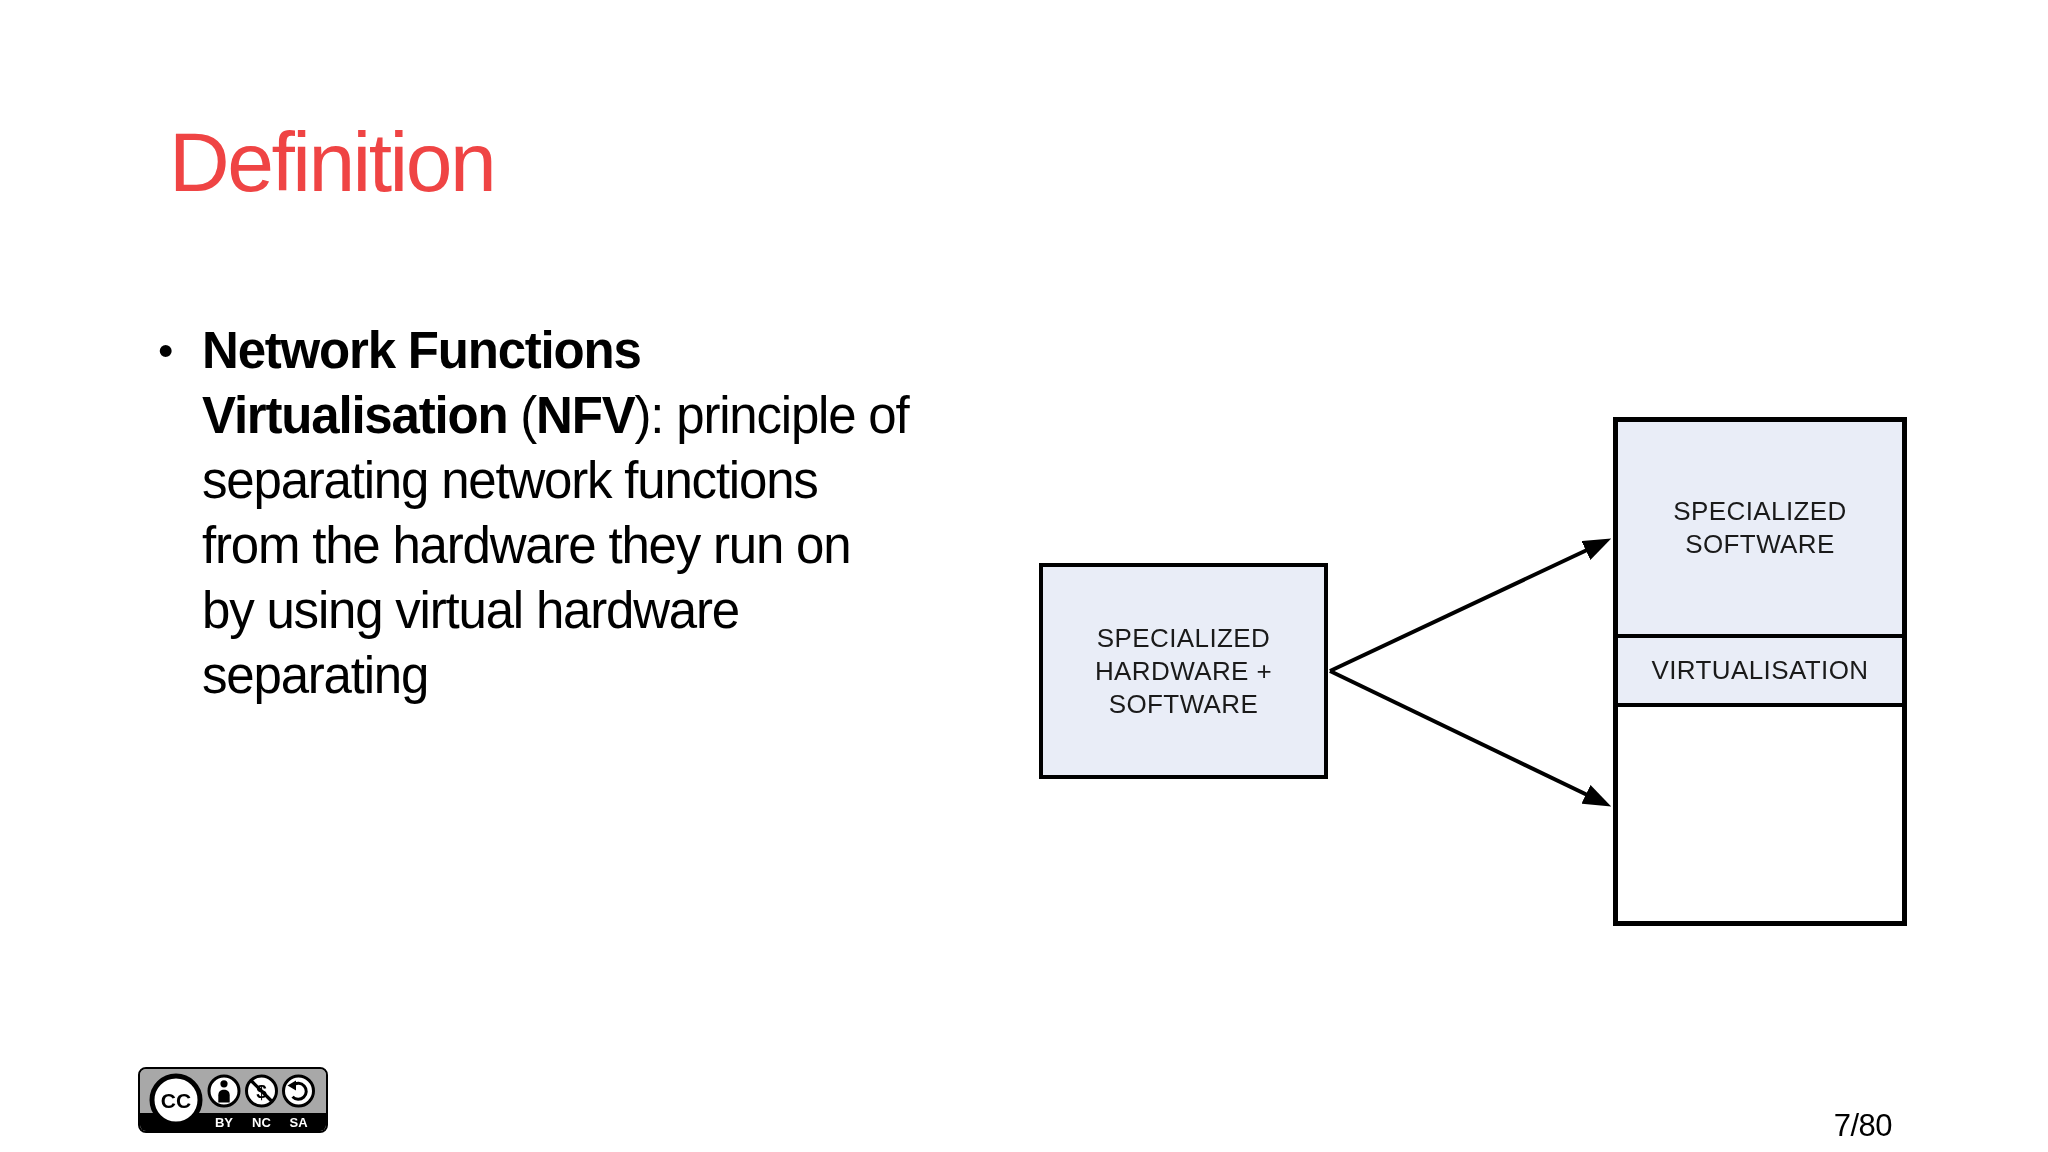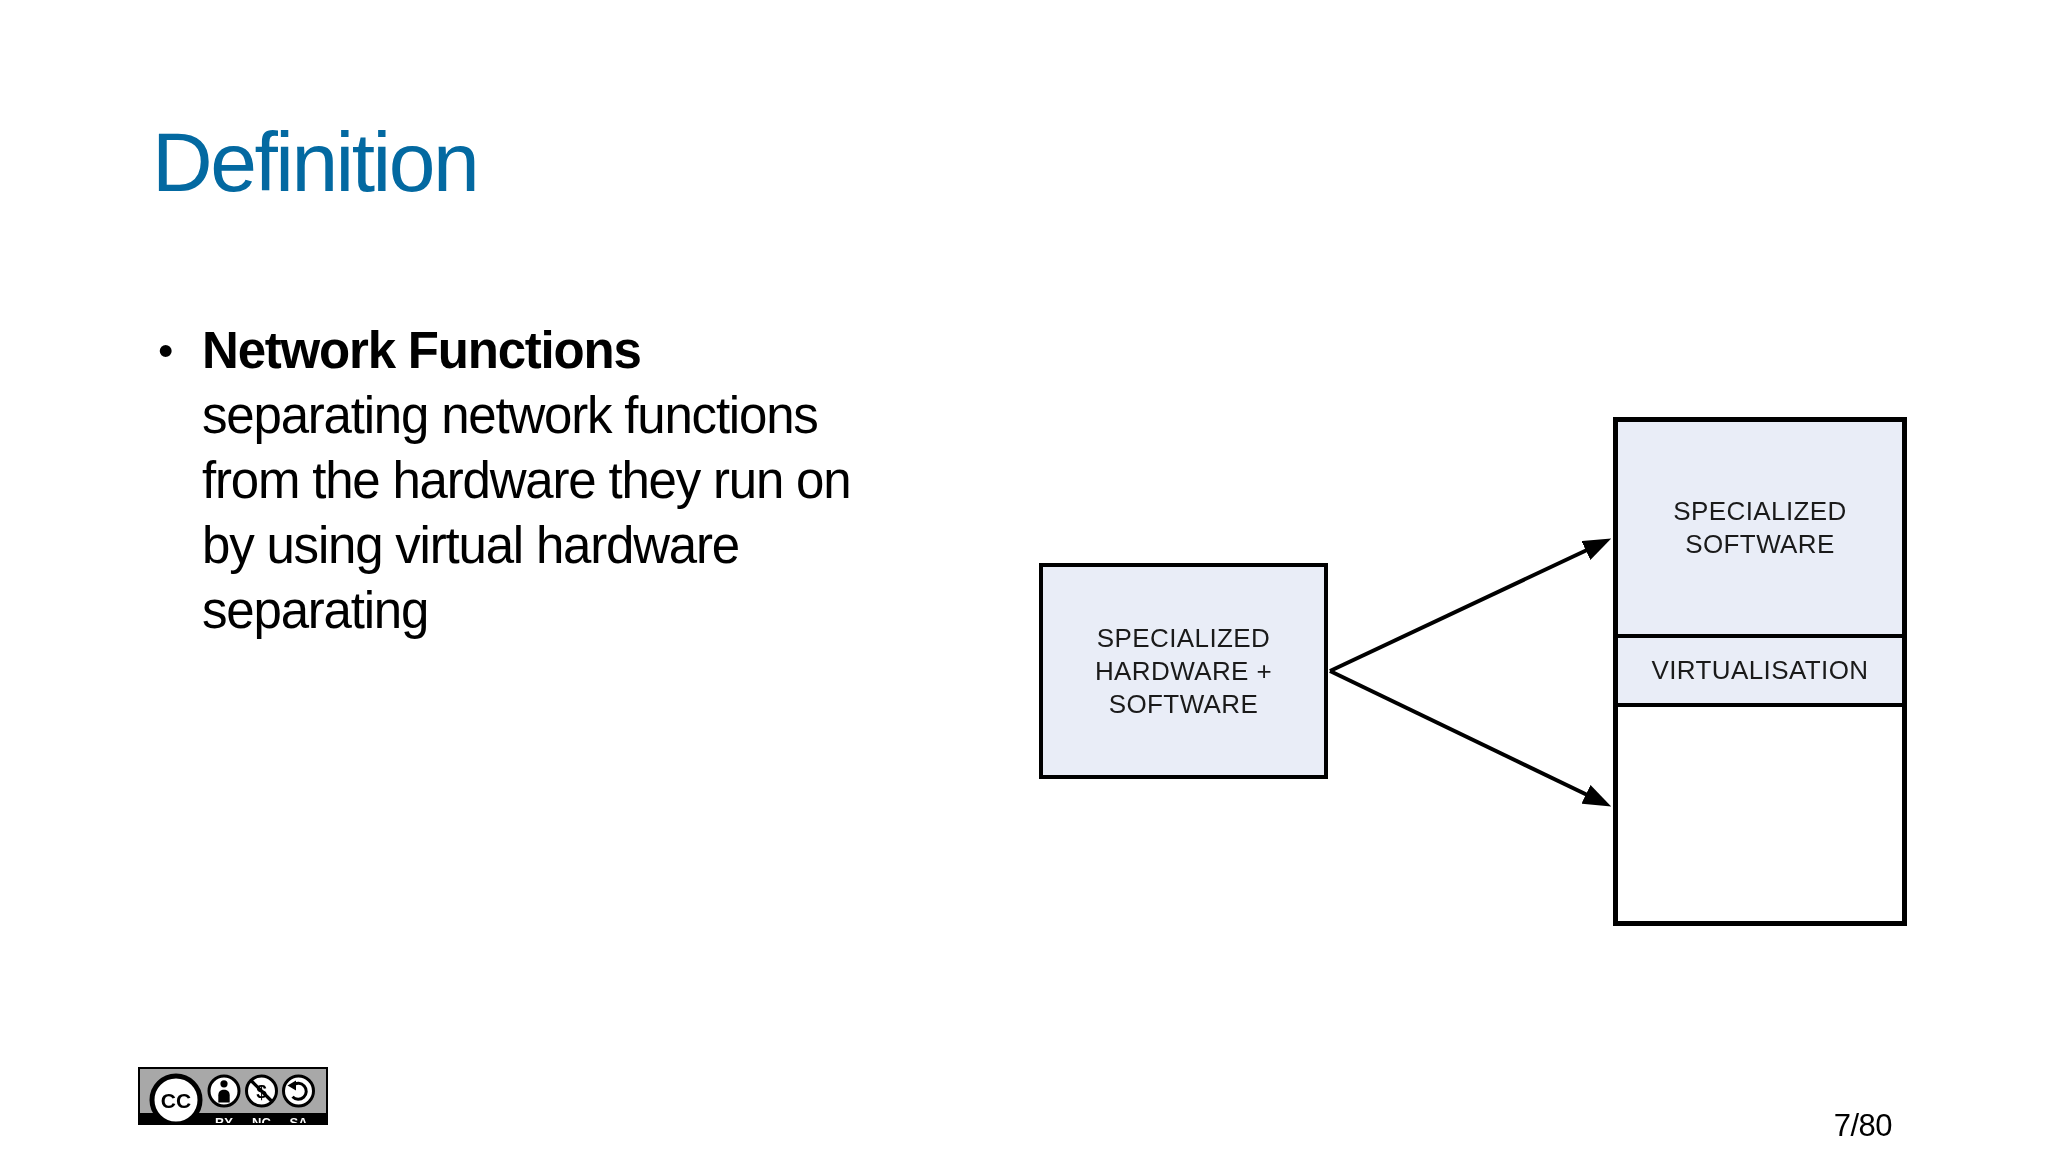--- a/index.html
+++ b/index.html
@@ -15,23 +15,23 @@
   body{font-family:"Liberation Sans",sans-serif;}
   .slide{
     position:relative;
     width:2048px;height:1152px;
     background:var(--slide-bg,#fff);
     overflow:hidden;
   }
 
   
   .title{
-    position:absolute;left:152px;top:116px;margin:0;
+    position:absolute;left:169px;top:116px;margin:0;
     font-size:84px;font-weight:300;letter-spacing:-2.5px;
-    color:#0369a1;line-height:1.1;
+    color:#ef4444;line-height:1.1;
     font-family:"Liberation Sans",sans-serif;
   }
 
   
   .bullet-row{
     position:absolute;left:158px;top:318px;
     display:flex;align-items:flex-start;
     color:#000;
   }
   .bullet-marker{
@@ -76,22 +76,22 @@
     text-align:center;font-size:26px;line-height:33px;letter-spacing:0.4px;
     box-sizing:border-box;
   }
   .stack-box.top{height:212px;}
   .stack-box.middle{height:73px;border-top:4px solid var(--box-border,#000);border-bottom:4px solid var(--box-border,#000);}
   .stack-box.bottom{flex:1;}
 
   
   .cc-badge{
     position:absolute;left:138px;top:1067px;
-    width:190px;height:58px;
-    border:2px solid #000;border-radius:0;
+    width:190px;height:66px;
+    border:2px solid #000;border-radius:8px;
     box-sizing:border-box;overflow:hidden;
     background:var(--badge-bg,#a8a8a8);
   }
   .badge-bg{fill:var(--badge-bg,#a8a8a8);}
   .badge-strip{fill:var(--badge-strip,#000);}
   .cc-text{font-family:"Liberation Sans",sans-serif;font-weight:bold;font-size:21px;text-anchor:middle;fill:#000;}
   .nc-dollar{font-family:"Liberation Sans",sans-serif;font-weight:bold;font-size:19px;text-anchor:middle;fill:#000;}
   .badge-label{font-family:"Liberation Sans",sans-serif;font-weight:bold;font-size:13px;text-anchor:middle;fill:#fff;}
 
   
@@ -104,20 +104,21 @@
 <body>
 
 <div class="slide">
 
   <h1 class="title">Definition</h1>
 
   <div class="bullet-row">
     <span class="bullet-marker">•</span>
     <div class="bullet-text">
         <div class="line"><span class="b">Network Functions</span></div>
+        <div class="line"><span class="b">Virtualisation </span><span>(</span><span class="b">NFV</span><span>): principle of</span></div>
         <div class="line"><span>separating network functions</span></div>
         <div class="line"><span>from the hardware they run on</span></div>
         <div class="line"><span>by using virtual hardware</span></div>
         <div class="line"><span>separating</span></div>
       </div>
   </div>
 
   <div>
     <svg class="diagram-arrows" width="2048" height="1152" viewBox="0 0 2048 1152">
       <defs>

